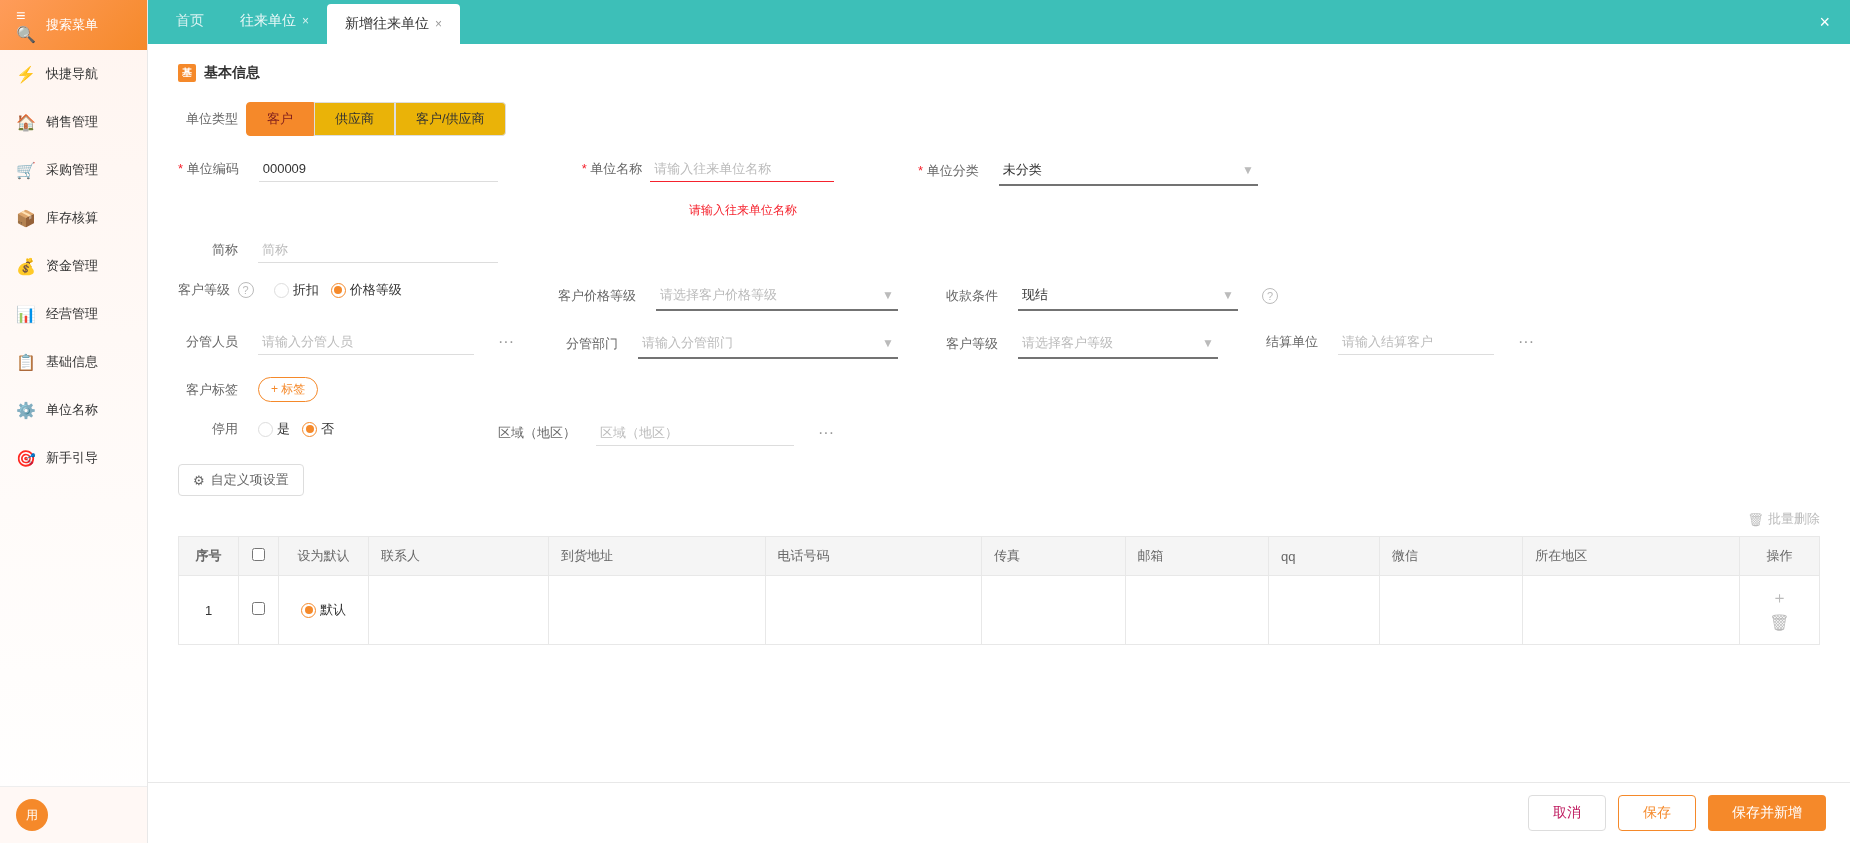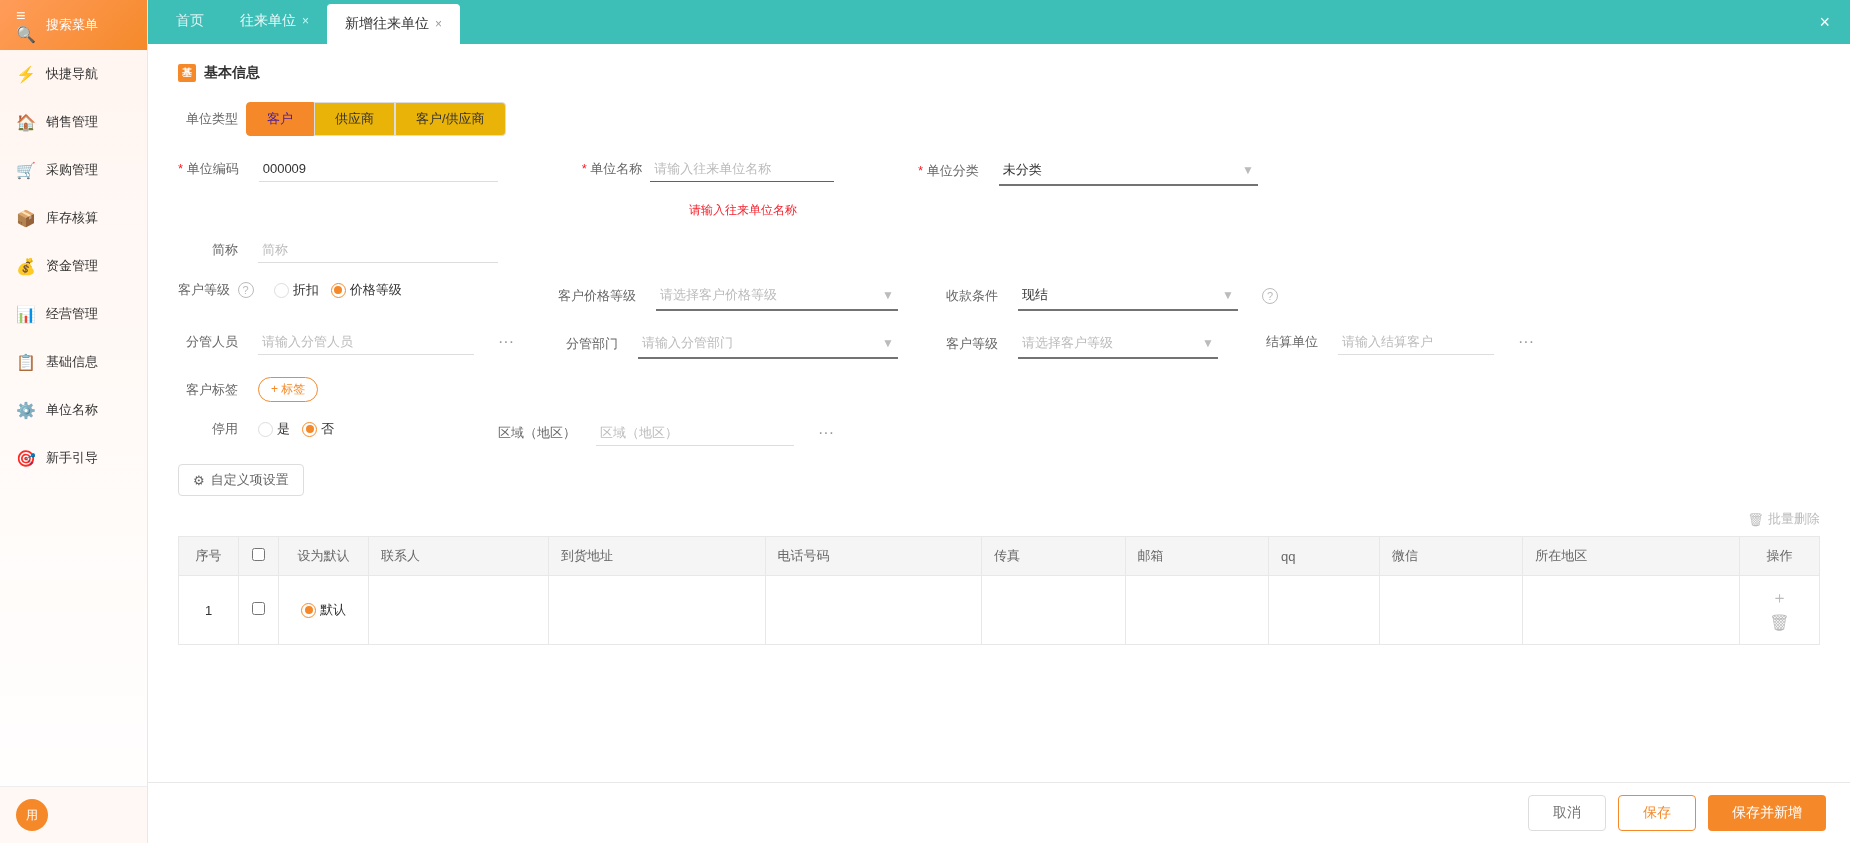--- a/index.html
+++ b/index.html
@@ -100,21 +100,21 @@
     .unit-btn {
       padding: 7px 20px;
       border: 1px solid #ddd;
       background: #eab308;
       cursor: pointer;
       font-size: 13px;
       color: #333;
     }
     .unit-btn:first-child { border-radius: 4px 0 0 4px; }
     .unit-btn:last-child { border-radius: 0 4px 4px 0; }
-    .unit-btn.active { background: #f5892a; color: #4c1d95; border-color: #f5892a; }
+    .unit-btn.active { background: #f5892a; color: #7f1d1d; border-color: #f5892a; }
 
     
     .form-row {
       display: flex;
       align-items: flex-start;
       margin-bottom: 18px;
       gap: 40px;
     }
     .form-field {
       display: flex;
@@ -228,21 +228,21 @@
       justify-content: flex-end;
       gap: 12px;
     }
     .btn-cancel {
       padding: 8px 24px;
       border: 1px solid #ddd;
       background: #fff;
       border-radius: 4px;
       cursor: pointer;
       font-size: 14px;
-      color: #737373;
+      color: #be185d;
     }
     .btn-save {
       padding: 8px 24px;
       border: 1px solid #f5892a;
       background: #fff;
       border-radius: 4px;
       cursor: pointer;
       font-size: 14px;
       color: #f5892a;
     }
@@ -520,21 +520,21 @@
     </button>
 
     <div class="batch-delete">
       <span>🗑</span>
       <span style="color:#bbb;">批量删除</span>
     </div>
 
     <table class="data-table">
       <thead>
         <tr>
-          <th class="center" style="width:60px;">序号</th>
+          <th class="center" style="width:60px;font-weight:bold;">序号</th>
           <th class="center" style="width:40px;">
             <input type="checkbox" style="">
           </th>
           <th class="center" style="width:90px;">设为默认</th>
           <th>联系人</th>
           <th>到货地址</th>
           <th>电话号码</th>
           <th>传真</th>
           <th>邮箱</th>
           <th>qq</th>

